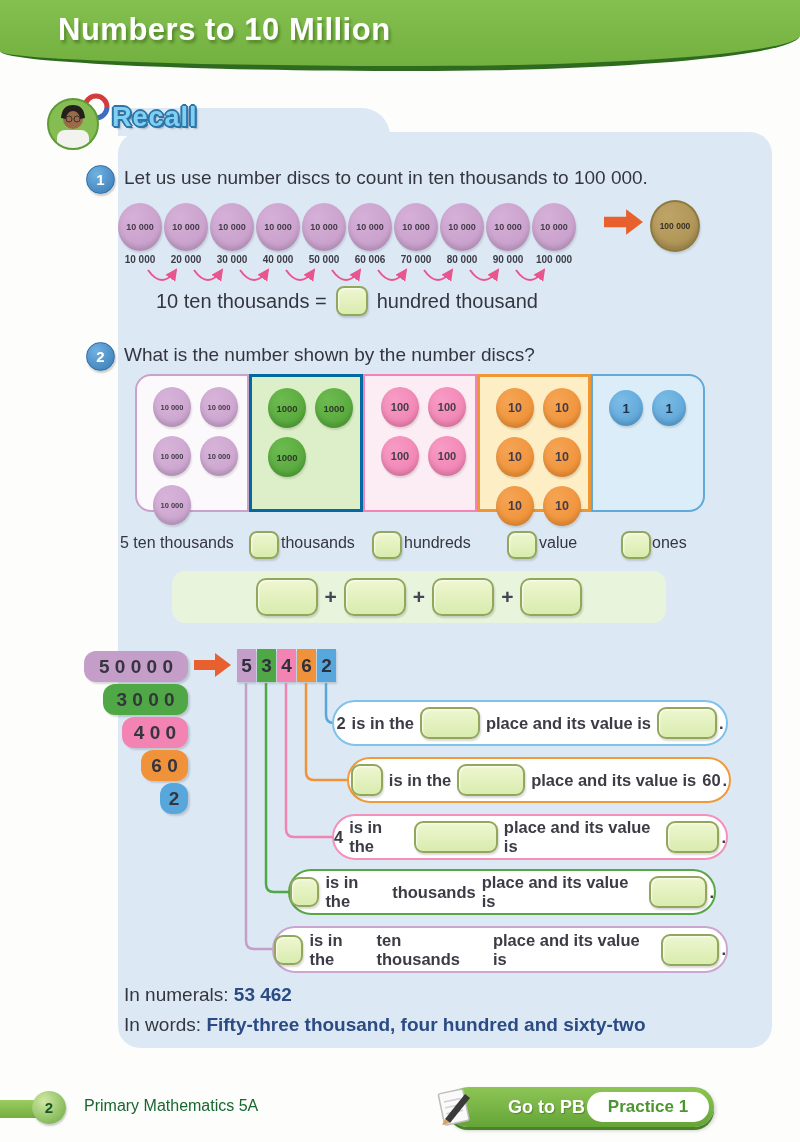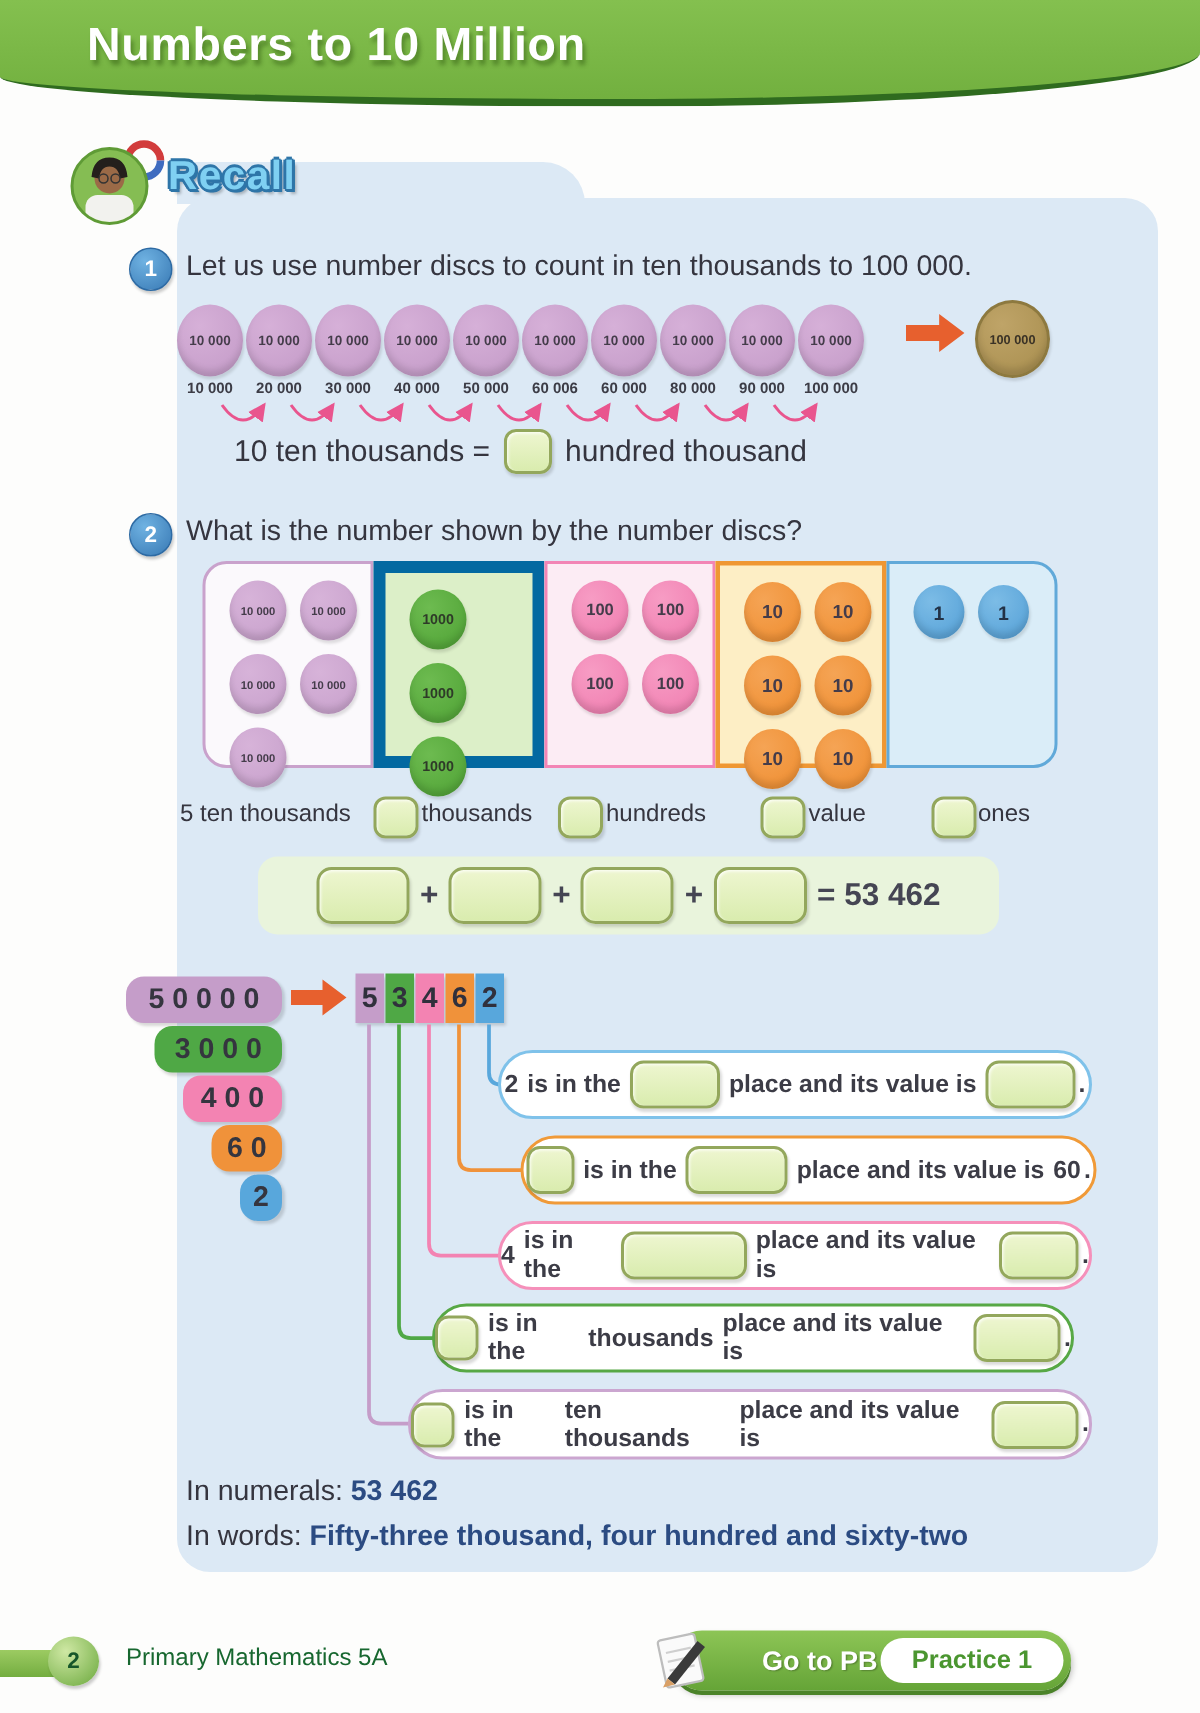--- a/index.html
+++ b/index.html
@@ -46,21 +46,21 @@
   .abox{display:inline-block;background:linear-gradient(#eef6d0,#d9ecae);border:2px solid #93a75c;border-radius:8px;
     box-shadow:inset 1px 1px 2px rgba(255,255,255,.8), 1px 2px 2px rgba(0,0,0,.15);}
   .abox-sm{width:26px;height:24px;}
 
   
   #discpanel{left:135px;top:374px;width:570px;height:138px;display:flex;}
   .sect{box-sizing:border-box;height:138px;padding:11px 0 0 16px;display:flex;flex-wrap:wrap;align-content:flex-start;gap:9px;}
   .sect .disc{width:38px;height:40px;}
   #sect1{width:114px;background:#fbf9fc;border:2px solid #c9a2cc;border-radius:16px 0 0 16px;}
   #sect1 .disc{background:radial-gradient(circle at 35% 30%,#d7b3d9,#c7a0cb);font-size:7.5px;}
-  #sect2{width:114px;background:#dcefc8;border:8px solid #0369a1;}
+  #sect2{width:114px;background:#dcefc8;border:3px solid #0369a1;}
   #sect2 .disc{background:radial-gradient(circle at 35% 30%,#6dbb50,#4ea134);font-size:9.5px;color:#2e3a28;}
   #sect3{width:114px;background:#fcecf4;border:2.5px solid #f285b5;}
   #sect3 .disc{background:radial-gradient(circle at 35% 30%,#f79cc4,#ef7bae);font-size:11px;}
   #sect4{width:114px;background:#fdeec5;border:3px solid #ef9733;}
   #sect4 .disc{background:radial-gradient(circle at 35% 30%,#f5a455,#ee8c2e);font-size:12.5px;}
   #sect5{width:114px;background:#daedf8;border:2.5px solid #61a9d9;border-radius:0 16px 16px 0;padding-top:14px;}
   #sect5 .disc{width:34px;height:36px;background:radial-gradient(circle at 35% 30%,#7cbce6,#539fd6);font-size:13px;color:#233246;}
 
   
   .unit-label{font-size:16px;font-weight:500;color:#35353f;}
@@ -146,21 +146,21 @@
   <span class="disc disc-10000-lg">10 000</span>
 </div>
 
 <div class="abs" id="counts1">
   <span>10 000</span>
   <span>20 000</span>
   <span>30 000</span>
   <span>40 000</span>
   <span>50 000</span>
   <span>60 006</span>
-  <span>60 000</span>
+  <span>70 000</span>
   <span>80 000</span>
   <span>90 000</span>
   <span>100 000</span>
 </div>
 
 <svg class="abs" id="arcs1" width="460" height="28" viewBox="0 0 460 28">
   <defs>
     <marker id="arrowpink" markerWidth="8" markerHeight="8" refX="5" refY="3" orient="auto">
       <path d="M0,0 L6,3 L0,6 z" fill="#e9558e"></path>
     </marker>
@@ -236,21 +236,20 @@
 <div class="abs unit-label" style="left:652px;top:534px;">ones</div>
 
 <div class="abs" id="eqstrip">
   <span class="abox abox-eq"></span>
   <span>+</span>
   <span class="abox abox-eq"></span>
   <span>+</span>
   <span class="abox abox-eq"></span>
   <span>+</span>
   <span class="abox abox-eq"></span>
-  <span>= 53 462</span>
 </div>
 
 <div class="abs bar c-purple" style="left:84px;top:651px;width:104px;">5 0 0 0 0</div>
 <div class="abs bar c-green" style="left:103px;top:684px;width:85px;">3 0 0 0</div>
 <div class="abs bar c-pink" style="left:122px;top:717px;width:66px;">4 0 0</div>
 <div class="abs bar c-orange" style="left:141px;top:750px;width:47px;">6 0</div>
 <div class="abs bar c-blue" style="left:160px;top:783px;width:28px;">2</div>
 
 <svg class="abs" id="arrow2" width="38" height="26" viewBox="0 0 38 26">
   <polygon points="0,8 21,8 21,1 37,13 21,25 21,18 0,18" fill="#e7602e"></polygon>

